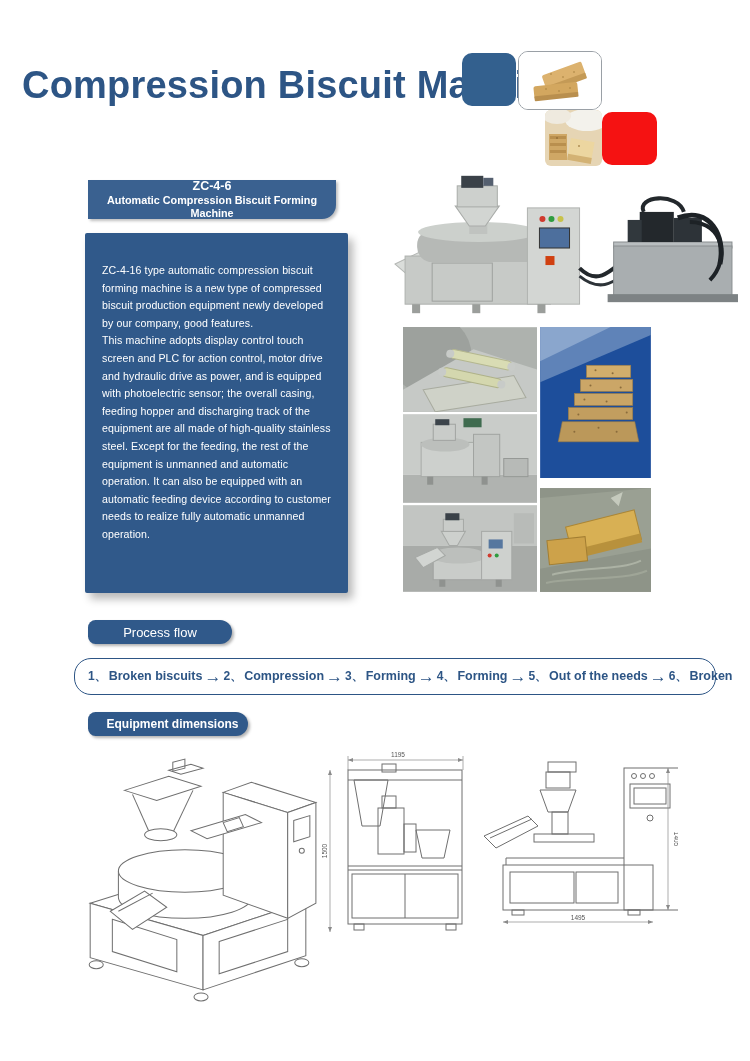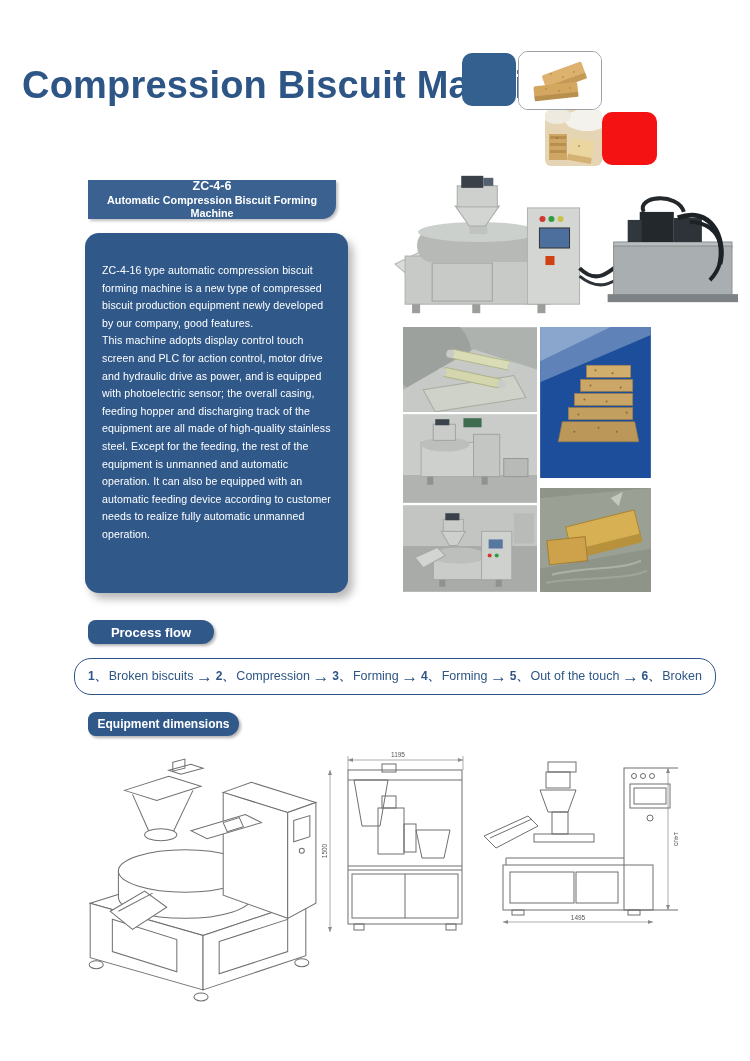--- a/index.html
+++ b/index.html
@@ -19,48 +19,48 @@
   
   .model-box{left:88px;top:180px;width:248px;height:39px;background:var(--model_blue);
              border-radius:0 0 14px 0;color:#fff;text-align:center;
              display:flex;flex-direction:column;justify-content:center;
              box-shadow:2px 2px 3px rgba(0,0,0,.25);}
   .model-box .l1{font-size:12.5px;font-weight:bold;line-height:15px;}
   .model-box .l2{font-size:10.8px;font-weight:600;line-height:13px;}
 
   
   .desc-box{left:85px;top:233px;width:263px;height:360px;background:var(--panel_blue);
-            border-radius:14px;box-shadow:5px 6px 8px rgba(0,0,0,.28);
+            border-radius:2px;box-shadow:5px 6px 8px rgba(0,0,0,.28);
             padding:29px 17px 0 17px;box-sizing:border-box;color:#fff;}
   .desc-box p{margin:0;font-size:10.6px;line-height:17.6px;font-weight:500;letter-spacing:.1px;}
 
   
   .photo{overflow:hidden;}
   .main-photo{left:377px;top:167px;width:366px;height:152px;}
   .ph-a{left:403px;top:327px;width:134px;height:85px;}
   .ph-b{left:403px;top:414px;width:134px;height:89px;}
   .ph-c{left:403px;top:505px;width:134px;height:87px;}
   .ph-d{left:540px;top:327px;width:111px;height:151px;}
   .ph-e{left:540px;top:488px;width:111px;height:104px;}
   .photo svg{display:block;width:100%;height:100%;}
 
   
   .pill{background:var(--panel_blue);color:#fff;display:flex;align-items:center;justify-content:center;
         border-radius:10px 16px 16px 10px;box-shadow:2px 2px 3px rgba(0,0,0,.3);}
-  .pill1{left:88px;top:620px;width:126px;height:24px;font-size:13px;font-weight:bold;}
-  .pill2{left:88px;top:712px;width:151px;height:24px;font-size:12px;font-weight:bold;}
+  .pill1{left:88px;top:620px;width:144px;height:24px;font-size:13px;font-weight:normal;}
+  .pill2{left:88px;top:712px;width:151px;height:24px;font-size:12px;font-weight:bold;padding-left:9px;}
 
   
   .flow-bar{left:74px;top:658px;width:642px;height:37px;border:1.6px solid var(--flow_blue);
             border-radius:17px;box-sizing:border-box;background:#fff;
             display:flex;align-items:center;justify-content:space-between;
             padding:0 13px;color:var(--flow_blue);}
   .step{display:flex;align-items:baseline;white-space:nowrap;}
   .step .num{font-size:12px;font-weight:600;margin-right:2px;}
-  .step .lbl{font-size:12.5px;font-weight:400;}
+  .step .lbl{font-size:12.5px;font-weight:700;}
   .flow-arrow{font-size:17px;font-weight:900;color:var(--flow_blue);line-height:1;margin:0 2px;}
 
   
   .drawing svg{display:block;width:100%;height:100%;}
   .d-iso{left:72px;top:742px;width:252px;height:262px;}
   .d-front{left:320px;top:746px;width:150px;height:195px;}
   .d-side{left:478px;top:750px;width:200px;height:180px;}
   .dwg{stroke:var(--drawing_gray);stroke-width:1;fill:none;}
   .dwgf{stroke:var(--drawing_gray);stroke-width:1;fill:#fff;}
   .dim{stroke:#8a8a8a;stroke-width:.7;fill:none;}
@@ -287,21 +287,21 @@
       <span class="lbl">Forming</span>
     </span>
     <span class="flow-arrow">→</span>
     <span class="step">
       <span class="num">4、</span>
       <span class="lbl">Forming</span>
     </span>
     <span class="flow-arrow">→</span>
     <span class="step">
       <span class="num">5、</span>
-      <span class="lbl">Out of the touch</span>
+      <span class="lbl">Out of the needs</span>
     </span>
     <span class="flow-arrow">→</span>
     <span class="step">
       <span class="num">6、</span>
       <span class="lbl">Broken</span>
     </span>
   </div>
 
   <div class="abs pill pill2">
     <span>Equipment dimensions</span>

